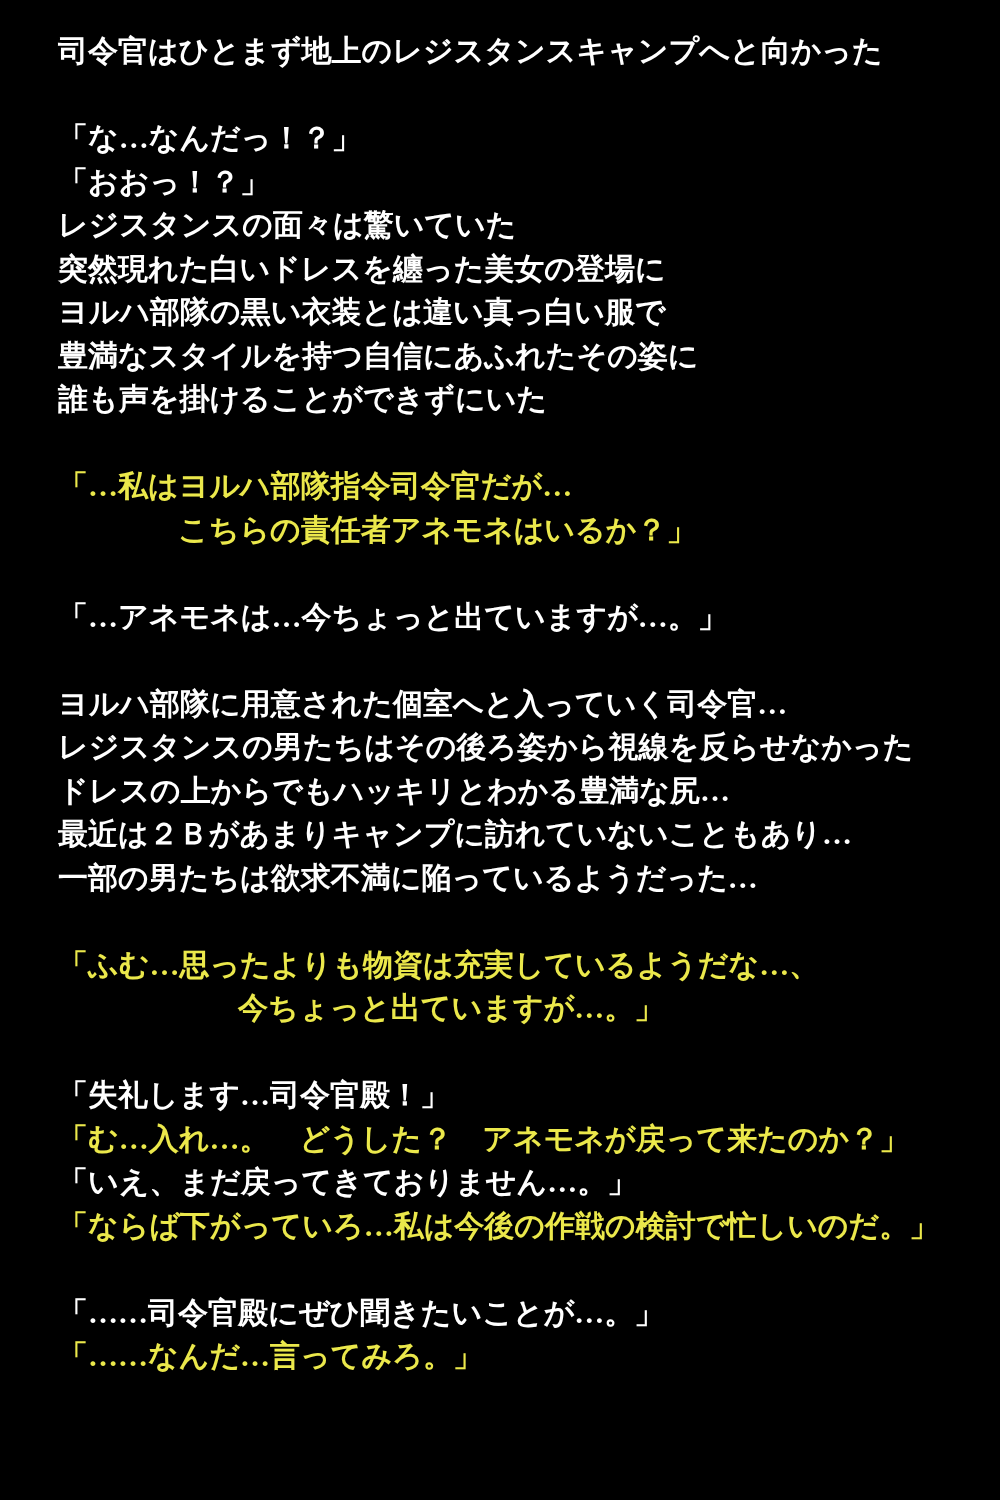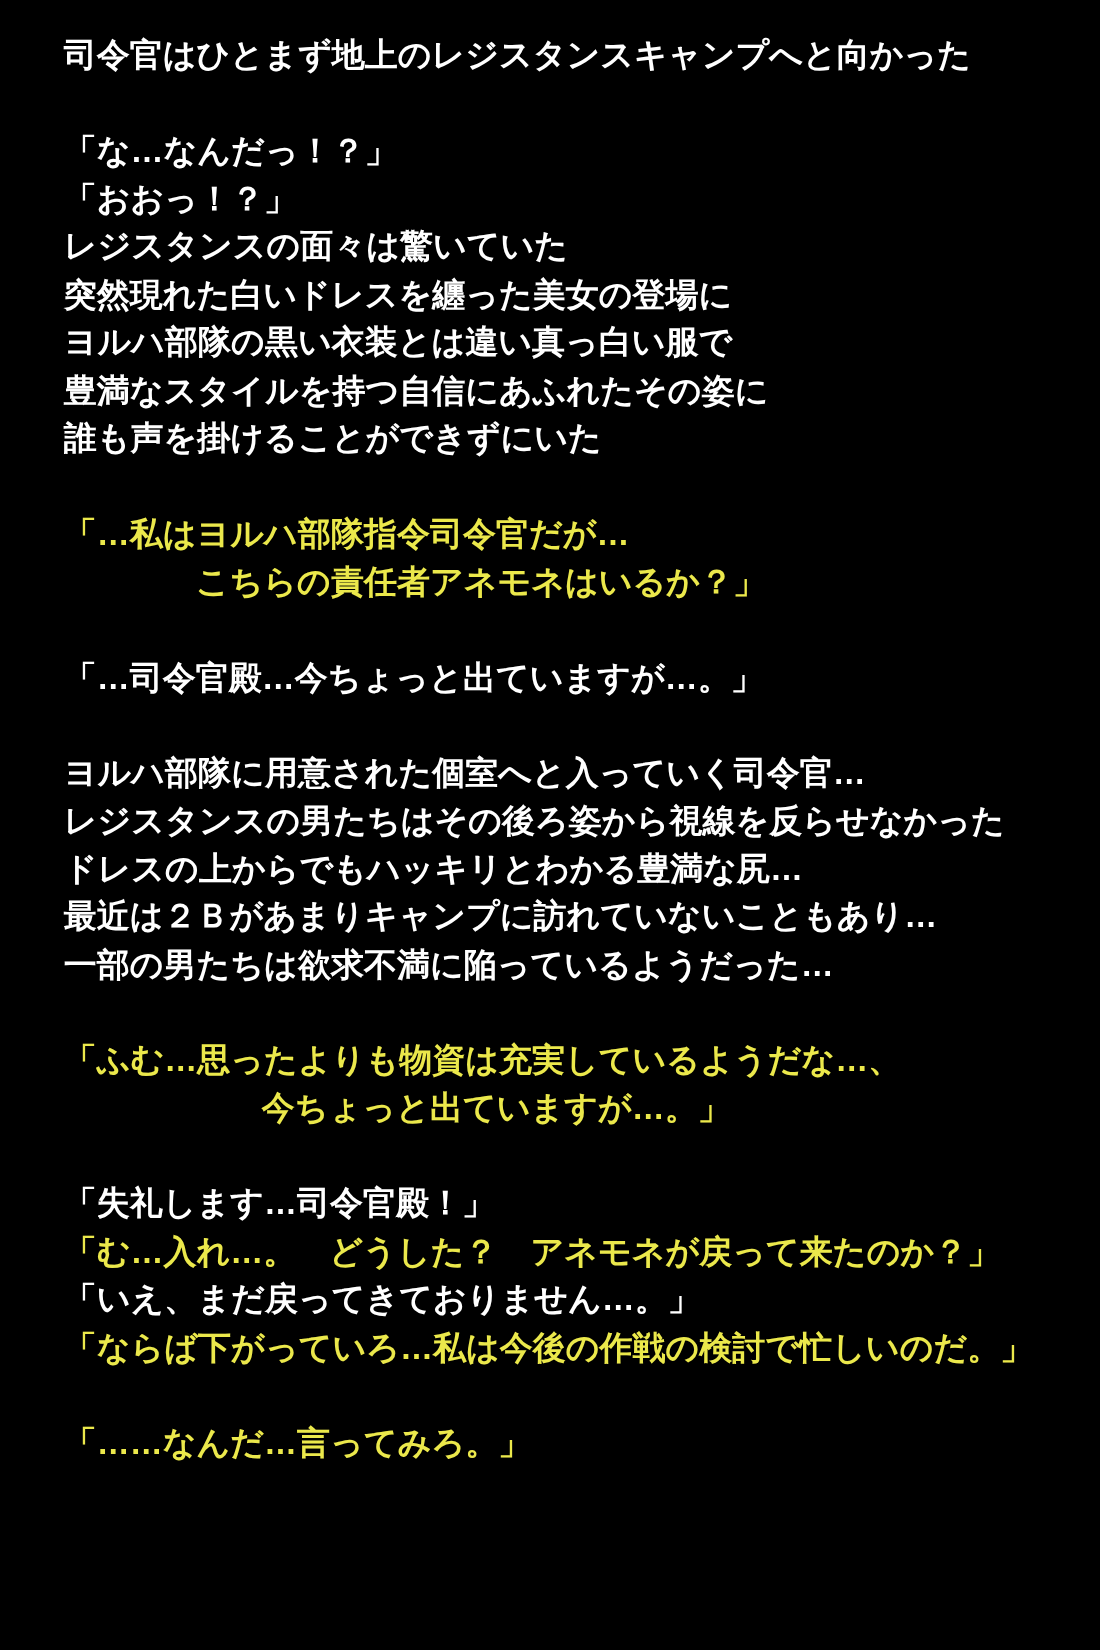--- a/index.html
+++ b/index.html
@@ -18,20 +18,21 @@
     padding: 29px 20px 0 58px;
     font-family: "Liberation Sans", "DejaVu Sans", sans-serif;
     font-weight: bold;
     font-size: 30px;
   }
   .line {
     height: 43.5px;
     line-height: 43.5px;
     white-space: pre;
     letter-spacing: 0px;
+    font-family: Liberation Serif, serif;
   }
   .line.white { color: var(--white, #ffffff); }
   .line.yellow { color: var(--yellow, #ebe84b); }
 </style>
 </head>
 <body>
 
 <div class="page">
   <main class="story" id="story">
       <div class="line white">司令官はひとまず地上のレジスタンスキャンプへと向かった</div>
@@ -40,31 +41,32 @@
       <div class="line white">「おおっ！？」</div>
       <div class="line white">レジスタンスの面々は驚いていた</div>
       <div class="line white">突然現れた白いドレスを纏った美女の登場に</div>
       <div class="line white">ヨルハ部隊の黒い衣装とは違い真っ白い服で</div>
       <div class="line white">豊満なスタイルを持つ自信にあふれたその姿に</div>
       <div class="line white">誰も声を掛けることができずにいた</div>
       <div class="line white"></div>
       <div class="line yellow">「…私はヨルハ部隊指令司令官だが…</div>
       <div class="line yellow">　　　　こちらの責任者アネモネはいるか？」</div>
       <div class="line white"></div>
-      <div class="line white">「…司令官殿…今ちょっと出ていますが…。」</div>
+      <div class="line white">「…アネモネは…今ちょっと出ていますが…。」</div>
       <div class="line white"></div>
       <div class="line white">ヨルハ部隊に用意された個室へと入っていく司令官…</div>
       <div class="line white">レジスタンスの男たちはその後ろ姿から視線を反らせなかった</div>
       <div class="line white">ドレスの上からでもハッキリとわかる豊満な尻…</div>
       <div class="line white">最近は２Ｂがあまりキャンプに訪れていないこともあり…</div>
       <div class="line white">一部の男たちは欲求不満に陥っているようだった…</div>
       <div class="line white"></div>
       <div class="line yellow">「ふむ…思ったよりも物資は充実しているようだな…、</div>
       <div class="line yellow">　　　　　　今ちょっと出ていますが…。」</div>
       <div class="line white"></div>
       <div class="line white">「失礼します…司令官殿！」</div>
       <div class="line yellow">「む…入れ…。　どうした？　アネモネが戻って来たのか？」</div>
       <div class="line white">「いえ、まだ戻ってきておりません…。」</div>
       <div class="line yellow">「ならば下がっていろ…私は今後の作戦の検討で忙しいのだ。」</div>
       <div class="line white"></div>
+      <div class="line white">「……司令官殿にぜひ聞きたいことが…。」</div>
       <div class="line yellow">「……なんだ…言ってみろ。」</div>
     </main>
 </div>
 
 </body></html>

